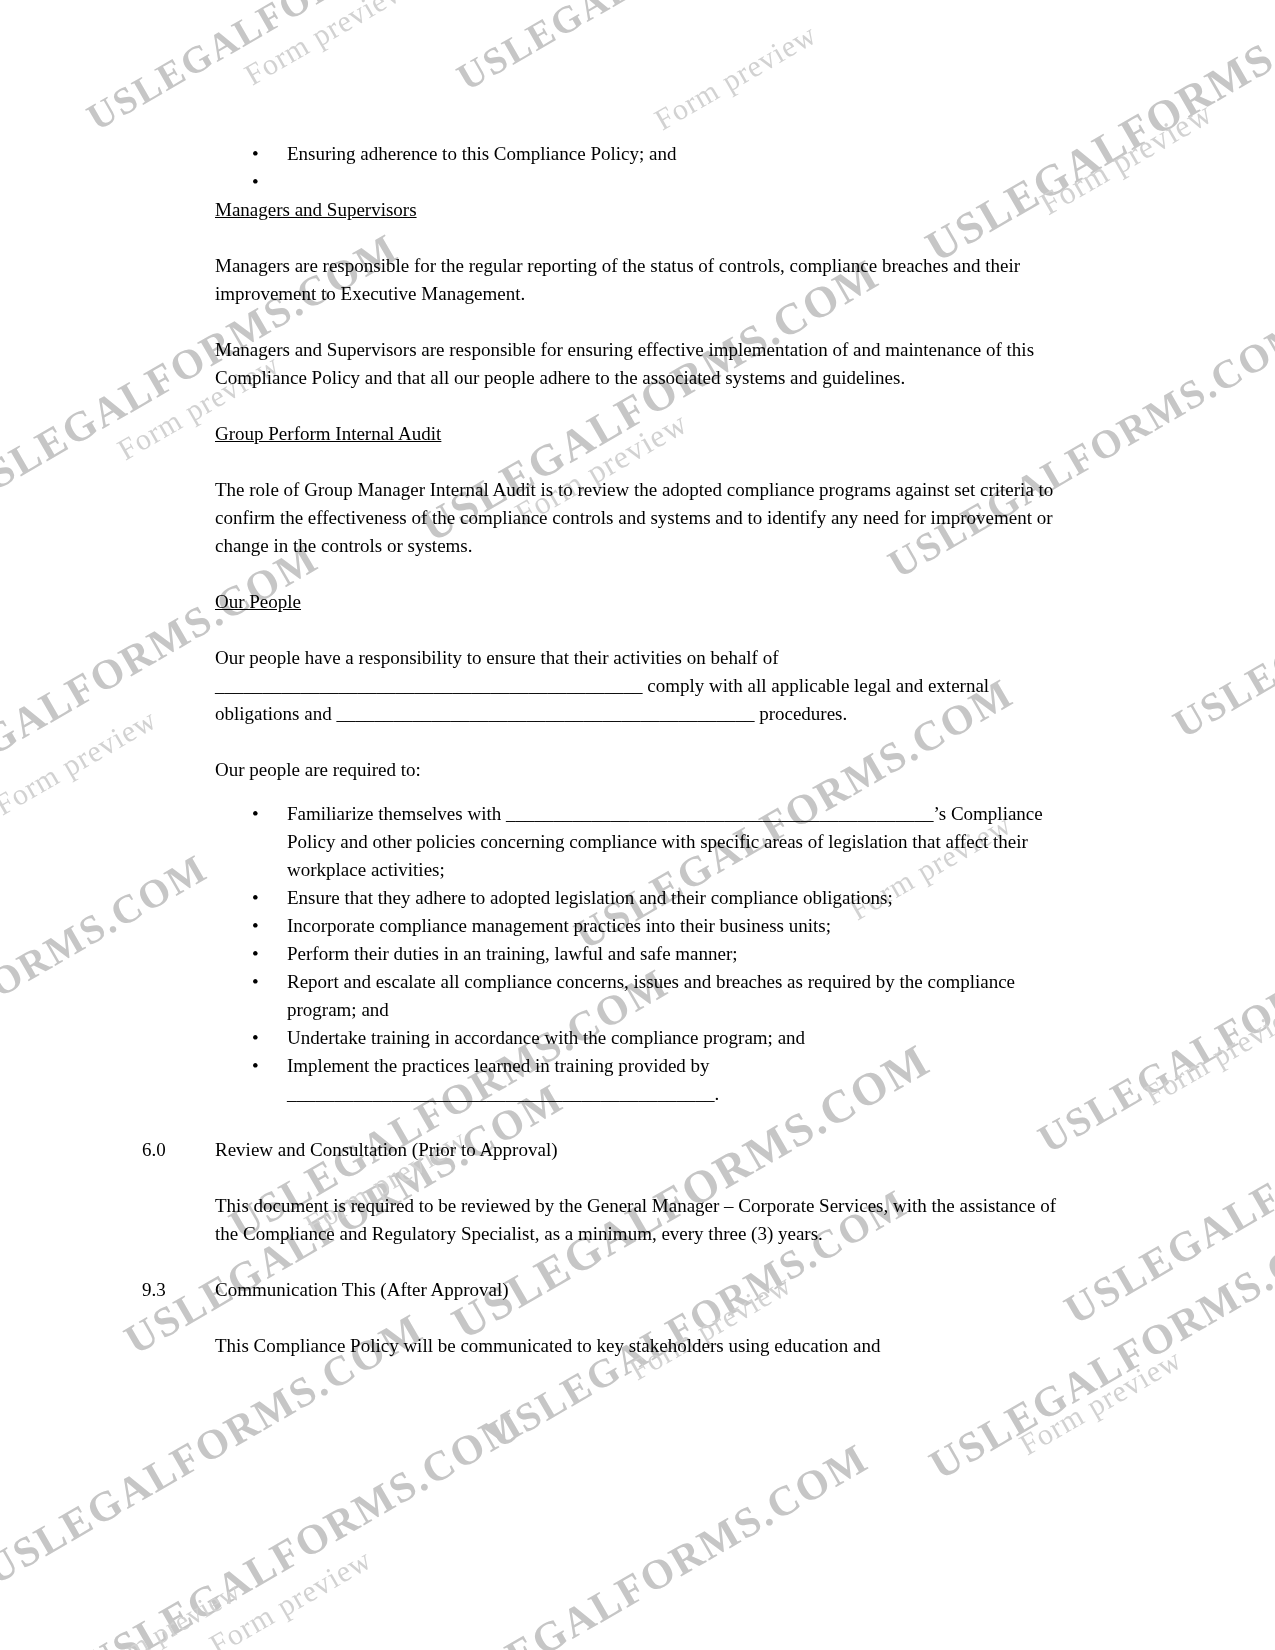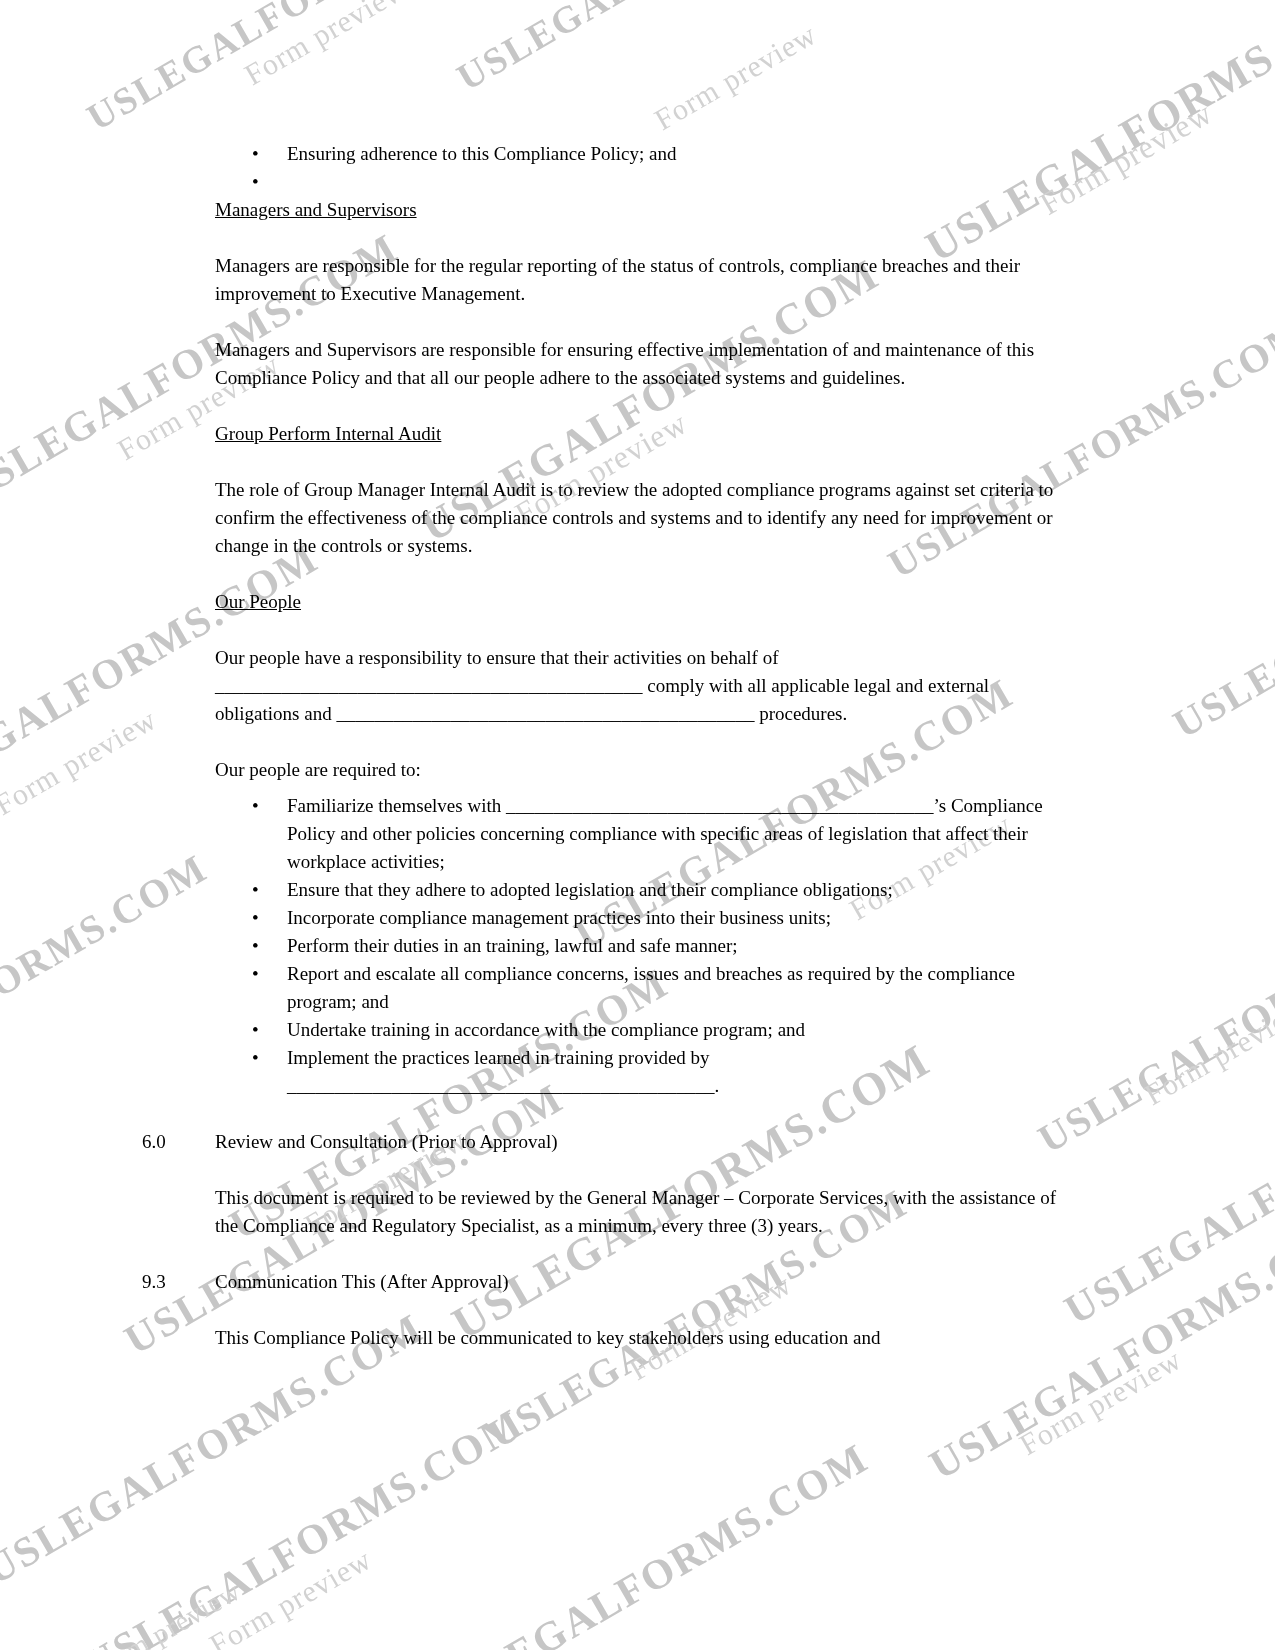--- a/index.html
+++ b/index.html
@@ -28,21 +28,21 @@
   .wm-preview { color: #d2d2d2; letter-spacing: 1px; font-weight: 400; }
   
   .content {
     position: relative;
     z-index: 1;
     padding: 140px 215px 0 142px;
     line-height: 28px;
   }
   .blk { margin-left: 73px; }
   .para { margin-bottom: 28px; }
-  .para.tight { margin-bottom: 8px; }
+  .para.tight { margin-bottom: 16px; }
   .subheading {
     text-decoration: underline;
     margin-bottom: 28px;
   }
   ul.bullets { list-style: none; margin-bottom: 28px; }
   ul.bullets li {
     position: relative;
     padding-left: 72px;
   }
   ul.bullets li .bullet-dot {

